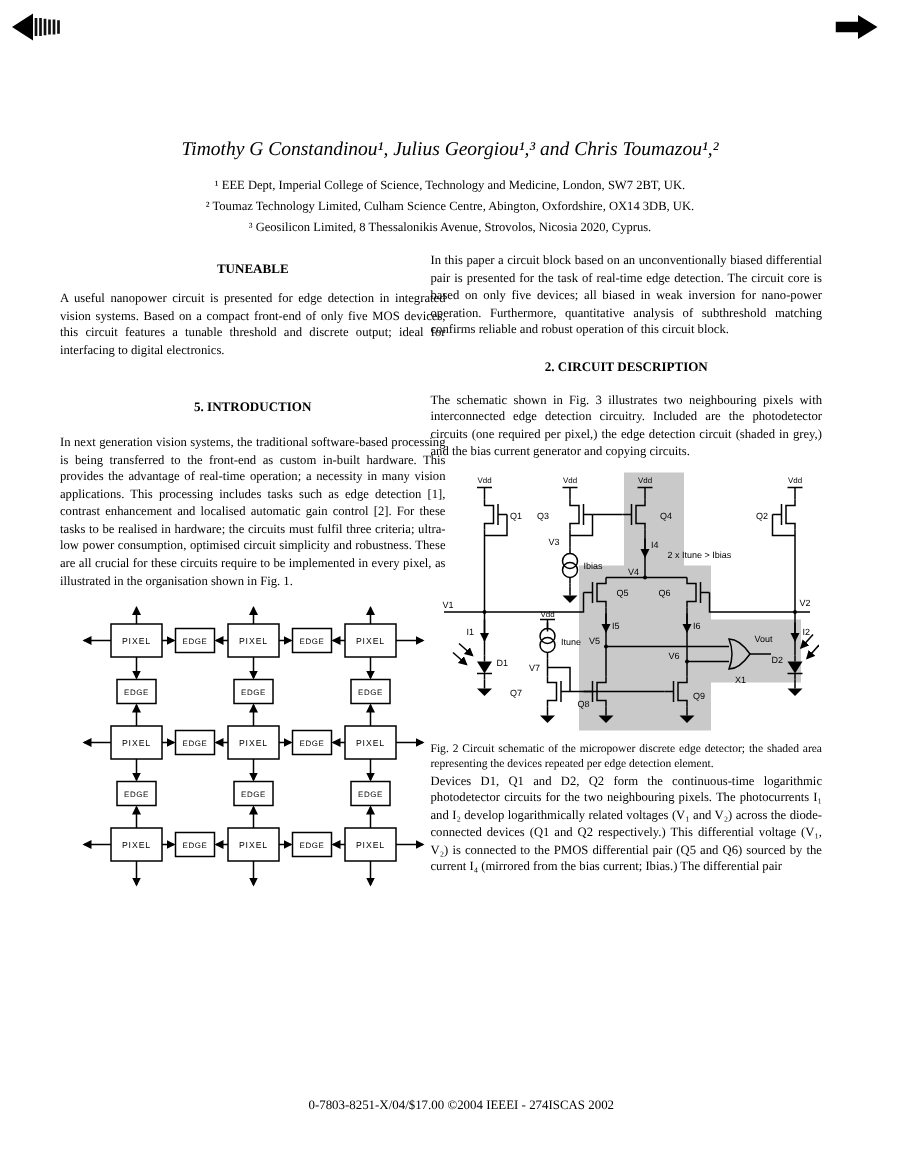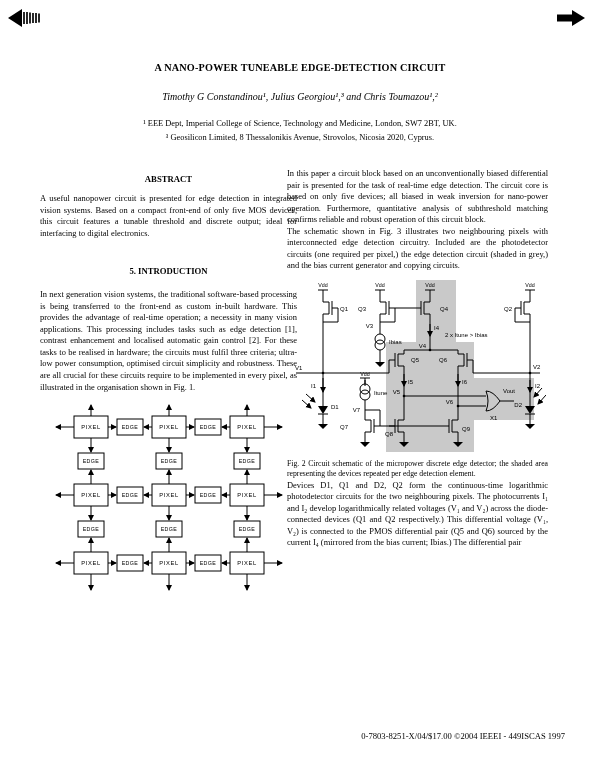--- a/index.html
+++ b/index.html
@@ -5,39 +5,39 @@
   html,body{margin:0;padding:0;background:#888;}
   .page{position:relative;width:600px;height:776px;background:#ffffff;
         font-family:"Liberation Serif",serif;color:#000;overflow:hidden;}
   
   .nav-prev{position:absolute;left:8px;top:8px;width:36px;height:20px;cursor:pointer;}
   .nav-next{position:absolute;right:13px;top:9px;width:30px;height:18px;cursor:pointer;}
   
   .title{position:absolute;top:62px;left:0;right:0;text-align:center;
          font-weight:bold;font-size:10.2px;letter-spacing:.2px;}
   .authors{position:absolute;top:91px;left:0;right:0;text-align:center;
-           font-style:italic;font-size:10px;}
+           font-style:italic;font-size:13px;}
   .affils{position:absolute;top:117px;left:0;right:0;text-align:center;
           font-size:8.4px;line-height:13.8px;font-family:Liberation Serif, serif;}
   
   .col{position:absolute;font-size:8.45px;line-height:11.55px;text-align:justify;}
   .col-left{left:40px;top:174px;width:257px;}
   .col-right{left:287px;top:168px;width:261px;}
   .sec{font-weight:bold;text-align:center;font-size:8.7px;line-height:10px;}
   .h-abs{margin:0 0 9px 0;}
   .h-intro{margin:27px 0 13px 0;}
   .h-sec2{margin:13px 0 12px 0;}
   .para{margin:0;}
   .p3{}
   figure{margin:0;}
   .figsvg{display:block;margin:6px auto 0 auto;}
   .caption{font-weight:normal;font-size:7.7px;line-height:10.4px;text-align:justify;margin-top:5px;}
   
   .footer{position:absolute;left:50px;right:35px;top:731px;font-size:8.6px;
-          display:flex;justify-content:flex-end;}
+          display:flex;justify-content:center;}
   
   svg .w{stroke:#000;fill:none;stroke-width:1;}
   svg .f{fill:#000;stroke:none;}
   svg text{font-family:"Liberation Sans",sans-serif;fill:#000;stroke:none;}
   .t6{font-size:6px;}
   .t5{font-size:5.3px;}
   .boxlab{font-size:5.8px;letter-spacing:.6px;text-anchor:middle;}
   .edgelab{font-size:5.3px;letter-spacing:.4px;text-anchor:middle;}
 </style>
 </head>
@@ -54,29 +54,29 @@
         <line x1="25" y1="5" x2="25" y2="15"></line>
       <line x1="28" y1="5" x2="28" y2="15"></line>
         <line x1="31" y1="5.5" x2="31" y2="14.5"></line>
     </g>
   </svg>
   <svg class="nav-next" viewBox="0 0 30 18">
     <rect x="0" y="5.5" width="15" height="7" fill="#000"></rect>
     <polygon points="15,1 28,9 15,17" fill="#000"></polygon>
   </svg>
 
-  <div class="title">A NANO-POWER TUNEABLE EDGE-DETECTION CIRCUIT</div>
   <div class="authors">Timothy G Constandinou¹, Julius Georgiou¹,³ and Chris Toumazou¹,²</div>
   <div class="affils">
     <div>¹ EEE Dept, Imperial College of Science, Technology and Medicine, London, SW7 2BT, UK.</div>
+    <div>² Toumaz Technology Limited, Culham Science Centre, Abington, Oxfordshire, OX14 3DB, UK.</div>
     <div>³ Geosilicon Limited, 8 Thessalonikis Avenue, Strovolos, Nicosia 2020, Cyprus.</div>
   </div>
 
   <div class="col col-left">
-    <div class="sec h-abs">ABSTRACT</div>
+    <div class="sec h-abs">TUNEABLE</div>
     <p class="para">A useful nanopower circuit is presented for edge detection in integrated vision systems. Based on a compact front-end of only five MOS devices, this circuit features a tunable threshold and discrete output; ideal for interfacing to digital electronics.</p>
     <div class="sec h-intro">5.  INTRODUCTION</div>
     <p class="para">In next generation vision systems, the traditional software-based processing is being transferred to the front-end as custom in-built hardware. This provides the advantage of real-time operation; a necessity in many vision applications. This processing includes tasks such as edge detection [1], contrast enhancement and localised automatic gain control [2]. For these tasks to be realised in hardware; the circuits must fulfil three criteria; ultra-low power consumption, optimised circuit simplicity and robustness. These are all crucial for these circuits require to be implemented in every pixel, as illustrated in the organisation shown in Fig. 1.</p>
 
     <figure>
       <svg class="figsvg" width="255" height="198" viewBox="0 0 255 198">
         <defs>
           <marker id="a1" markerWidth="7" markerHeight="7" refX="5" refY="3" orient="auto" markerUnits="userSpaceOnUse">
             <path d="M0,0 L6,3 L0,6 Z" fill="#000"></path>
           </marker>
@@ -167,20 +167,21 @@
           <text class="edgelab" x="50" y="132">EDGE</text>
           <text class="edgelab" x="128" y="132">EDGE</text>
           <text class="edgelab" x="206" y="132">EDGE</text>
         </g>
       </svg>
     </figure>
   </div>
 
   <div class="col col-right">
     <p class="para">In this paper a circuit block based on an unconventionally biased differential pair is presented for the task of real-time edge detection. The circuit core is based on only five devices; all biased in weak inversion for nano-power operation. Furthermore, quantitative analysis of subthreshold matching confirms reliable and robust operation of this circuit block.</p>
+    <div class="sec h-sec2">2.  CIRCUIT DESCRIPTION</div>
     <p class="para">The schematic shown in Fig. 3 illustrates two neighbouring pixels with interconnected edge detection circuitry. Included are the photodetector circuits (one required per pixel,) the edge detection circuit (shaded in grey,) and the bias current generator and copying circuits.</p>
 
     <figure>
       <svg class="figsvg" width="256" height="176" viewBox="0 0 256 176">
         <defs>
           <marker id="a2" markerWidth="7" markerHeight="7" refX="5" refY="3" orient="auto" markerUnits="userSpaceOnUse">
             <path d="M0,0 L6,3 L0,6 Z" fill="#000"></path>
           </marker>
           <g id="mos">
               <path class="w" d="M8,0 V4 H2 V16 H8 V20 M-1,3 V17 M-7,10 H-1"></path>
@@ -309,17 +310,17 @@
         </g>
       </svg>
       <figcaption class="caption">Fig. 2 Circuit schematic of the micropower discrete edge detector; the shaded area representing the devices repeated per edge detection element.</figcaption>
     </figure>
 
     <p class="para p3">Devices D1, Q1 and D2, Q2 form the continuous-time logarithmic photodetector circuits for the two neighbouring pixels. The photocurrents I₁ and I₂ develop logarithmically related voltages (V₁ and V₂) across the diode-connected devices (Q1 and Q2 respectively.) This differential voltage (V₁, V₂) is connected to the PMOS differential pair (Q5 and Q6) sourced by the current I₄ (mirrored from the bias current; Ibias.) The differential pair</p>
   </div>
 
   <div class="footer">
     <span>0-7803-8251-X/04/$17.00 ©2004 IEEE</span>
-    <span>I - 449</span>
-    <span>ISCAS 1997</span>
+    <span>I - 274</span>
+    <span>ISCAS 2002</span>
   </div>
 
 </div>
 
 </body></html>

